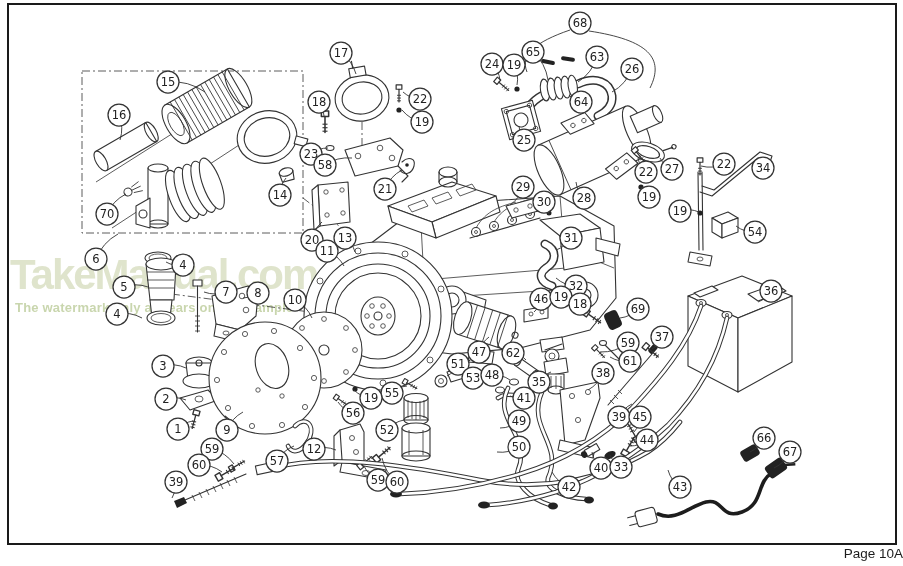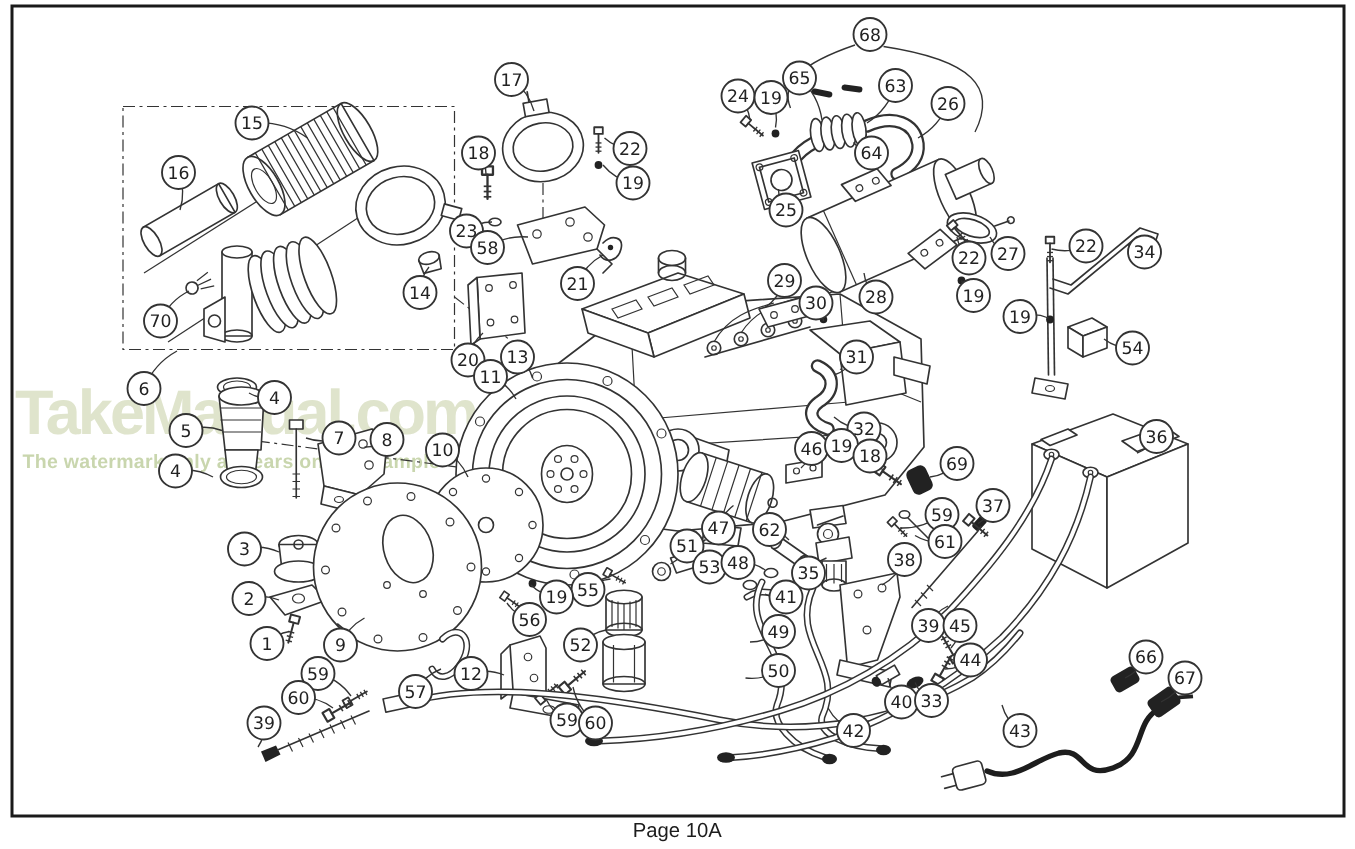--- a/index.html
+++ b/index.html
@@ -2,21 +2,21 @@
 <html><head>
 <meta charset="utf-8">
 <style>
   html,body{margin:0;padding:0;background:#fff;}
   .stage{position:relative;width:903px;height:566px;background:#fff;overflow:hidden;
          font-family:"Liberation Sans",sans-serif;}
   .watermark{position:absolute;left:10px;top:254px;z-index:0;pointer-events:none;}
   .wm-title{font-size:42px;font-weight:bold;letter-spacing:-2px;line-height:42px;color:#dfe4cc;white-space:nowrap;}
   .wm-sub{font-size:13px;font-weight:bold;letter-spacing:.2px;margin-top:4px;margin-left:5px;color:#c9d6ae;white-space:nowrap;}
   svg.diagram{position:absolute;left:0;top:0;z-index:1;}
-  .page-label{position:absolute;left:0;right:0;top:546px;text-align:center;z-index:2;
+  .page-label{position:absolute;left:0;right:0;top:546px;text-align:right;z-index:2;
               font-size:13.5px;color:#1c1c1c;}
   
   .s{stroke:#333;stroke-width:1.1;fill:none;stroke-linejoin:round;stroke-linecap:round}
   .w{stroke:#333;stroke-width:1.1;fill:#fff;stroke-linejoin:round}
   .k{fill:#222;stroke:none}
   .t{stroke:#333;stroke-width:.8;fill:none}
   .dd{stroke:#333;stroke-width:.8;fill:none;stroke-dasharray:8 3 2 3}
   .p9{stroke:#333;stroke-width:9;fill:none;stroke-linecap:round}
   .p6{stroke:#fff;stroke-width:6;fill:none;stroke-linecap:round}
   .c4{stroke:#333;stroke-width:4.6;fill:none;stroke-linecap:round}

